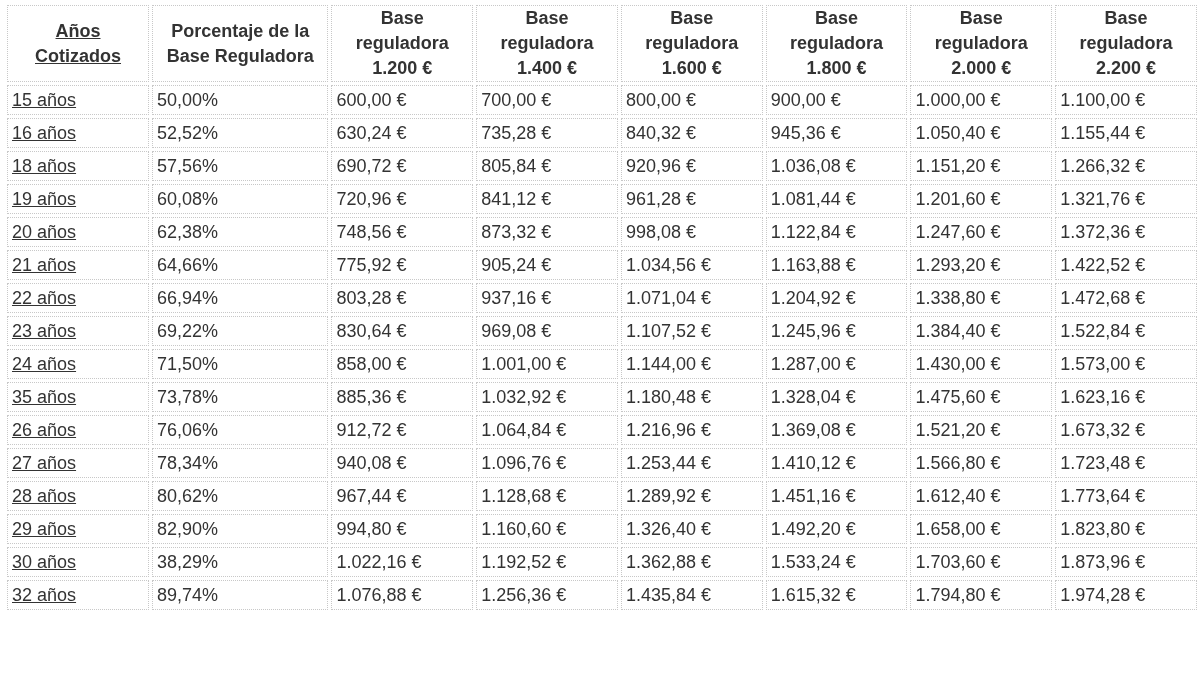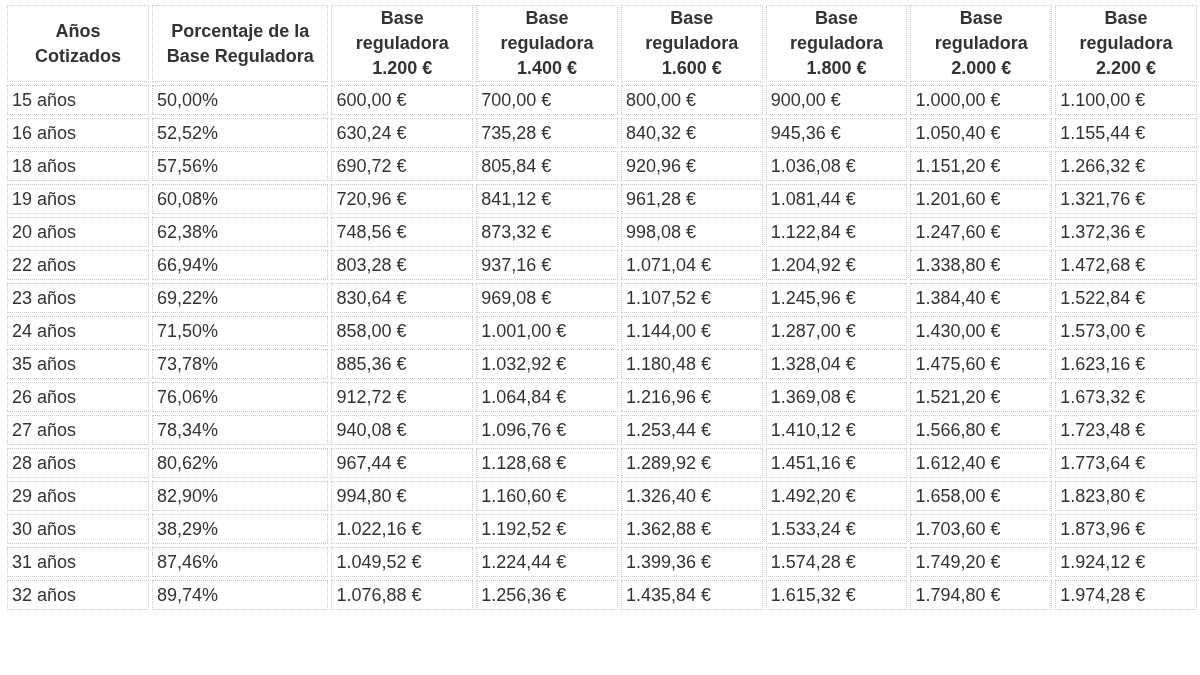--- a/index.html
+++ b/index.html
@@ -23,21 +23,21 @@
     text-align: center;
     line-height: 25px;
     font-size: 18px;
     padding: 0 6px;
   }
   td {
     height: 28px;
     text-align: left;
     line-height: 28px;
   }
-  .c0 { width: 138px; }
+  .c0 { width: 138px; text-decoration: underline; }
   .c1 { width: 166px; }
   .cv { width: 136px; }
 </style>
 </head>
 <body>
 
 <div class="wrap">
   <table>
     <thead>
       <tr id="hdr">
@@ -126,20 +126,30 @@
           <td class="c0">20 años</td>
           <td class="c1">62,38%</td>
           <td class="cv">748,56 €</td>
           <td class="cv">873,32 €</td>
           <td class="cv">998,08 €</td>
           <td class="cv">1.122,84 €</td>
           <td class="cv">1.247,60 €</td>
           <td class="cv">1.372,36 €</td>
         </tr>
         <tr>
+          <td class="c0">21 años</td>
+          <td class="c1">64,66%</td>
+          <td class="cv">775,92 €</td>
+          <td class="cv">905,24 €</td>
+          <td class="cv">1.034,56 €</td>
+          <td class="cv">1.163,88 €</td>
+          <td class="cv">1.293,20 €</td>
+          <td class="cv">1.422,52 €</td>
+        </tr>
+        <tr>
           <td class="c0">22 años</td>
           <td class="c1">66,94%</td>
           <td class="cv">803,28 €</td>
           <td class="cv">937,16 €</td>
           <td class="cv">1.071,04 €</td>
           <td class="cv">1.204,92 €</td>
           <td class="cv">1.338,80 €</td>
           <td class="cv">1.472,68 €</td>
         </tr>
         <tr>
@@ -216,30 +226,20 @@
           <td class="c0">30 años</td>
           <td class="c1">38,29%</td>
           <td class="cv">1.022,16 €</td>
           <td class="cv">1.192,52 €</td>
           <td class="cv">1.362,88 €</td>
           <td class="cv">1.533,24 €</td>
           <td class="cv">1.703,60 €</td>
           <td class="cv">1.873,96 €</td>
         </tr>
         <tr>
-          <td class="c0">31 años</td>
-          <td class="c1">87,46%</td>
-          <td class="cv">1.049,52 €</td>
-          <td class="cv">1.224,44 €</td>
-          <td class="cv">1.399,36 €</td>
-          <td class="cv">1.574,28 €</td>
-          <td class="cv">1.749,20 €</td>
-          <td class="cv">1.924,12 €</td>
-        </tr>
-        <tr>
           <td class="c0">32 años</td>
           <td class="c1">89,74%</td>
           <td class="cv">1.076,88 €</td>
           <td class="cv">1.256,36 €</td>
           <td class="cv">1.435,84 €</td>
           <td class="cv">1.615,32 €</td>
           <td class="cv">1.794,80 €</td>
           <td class="cv">1.974,28 €</td>
         </tr>
       </tbody>

